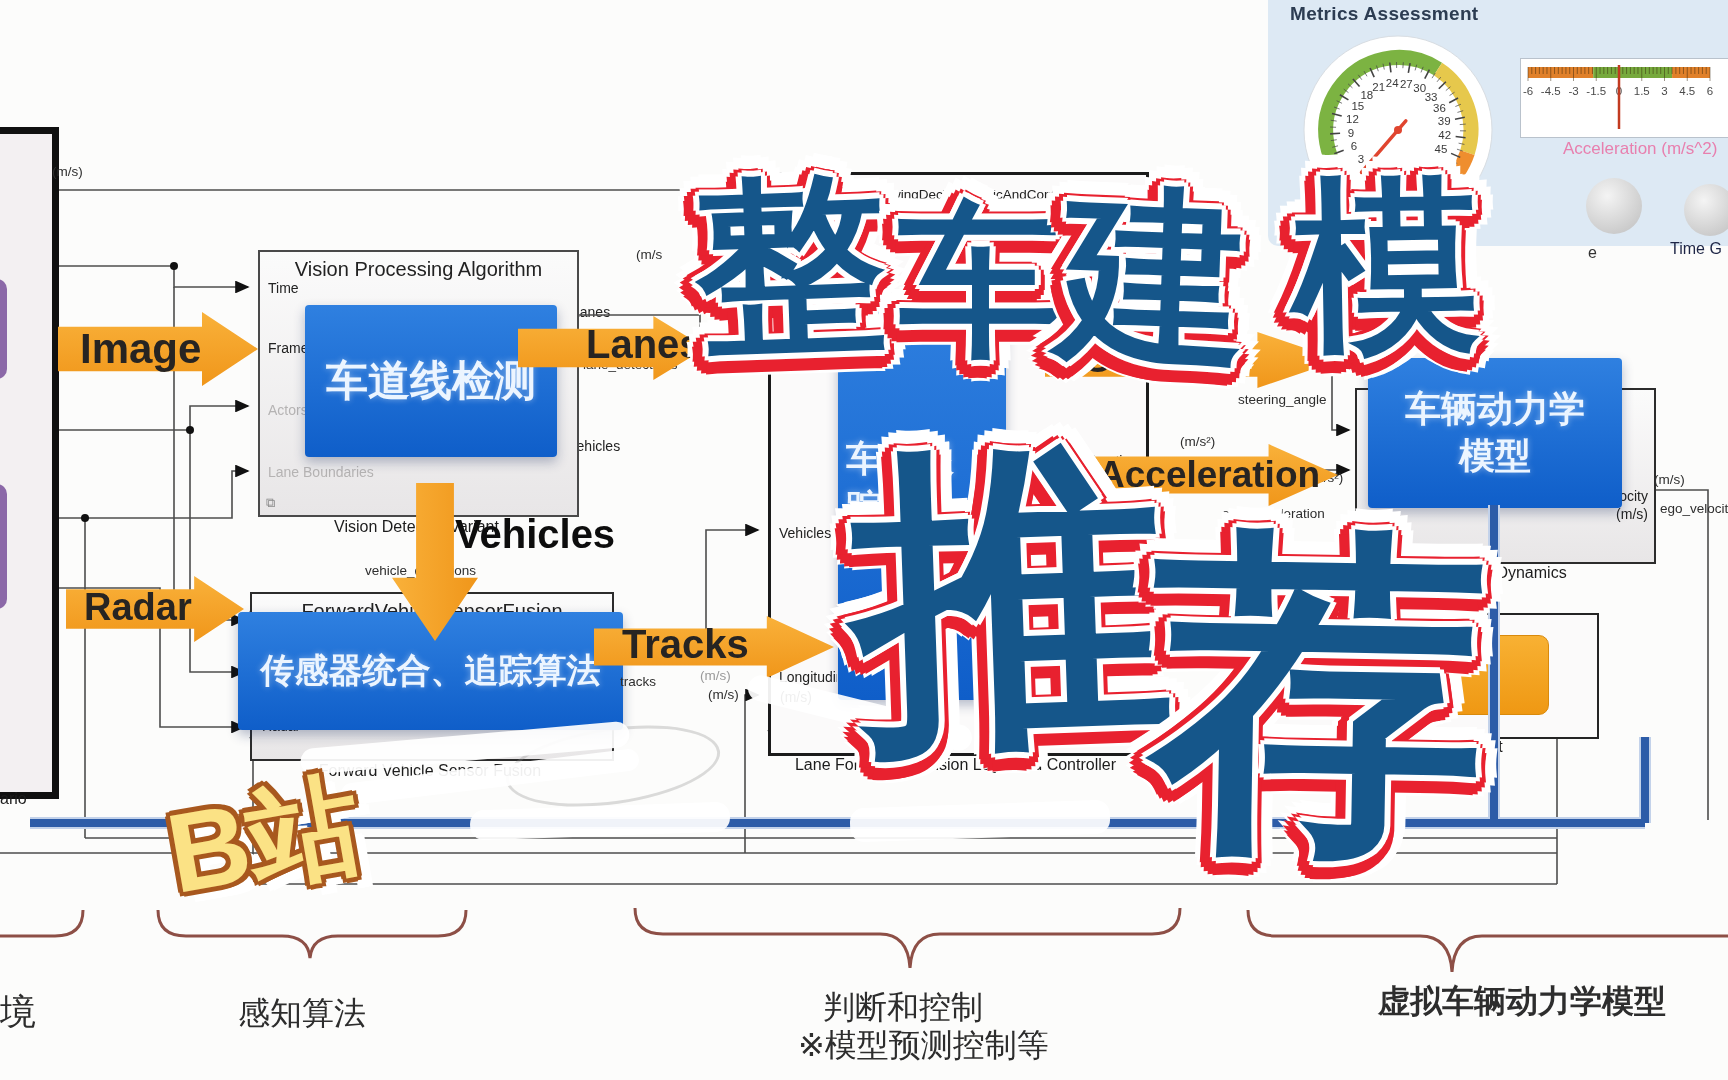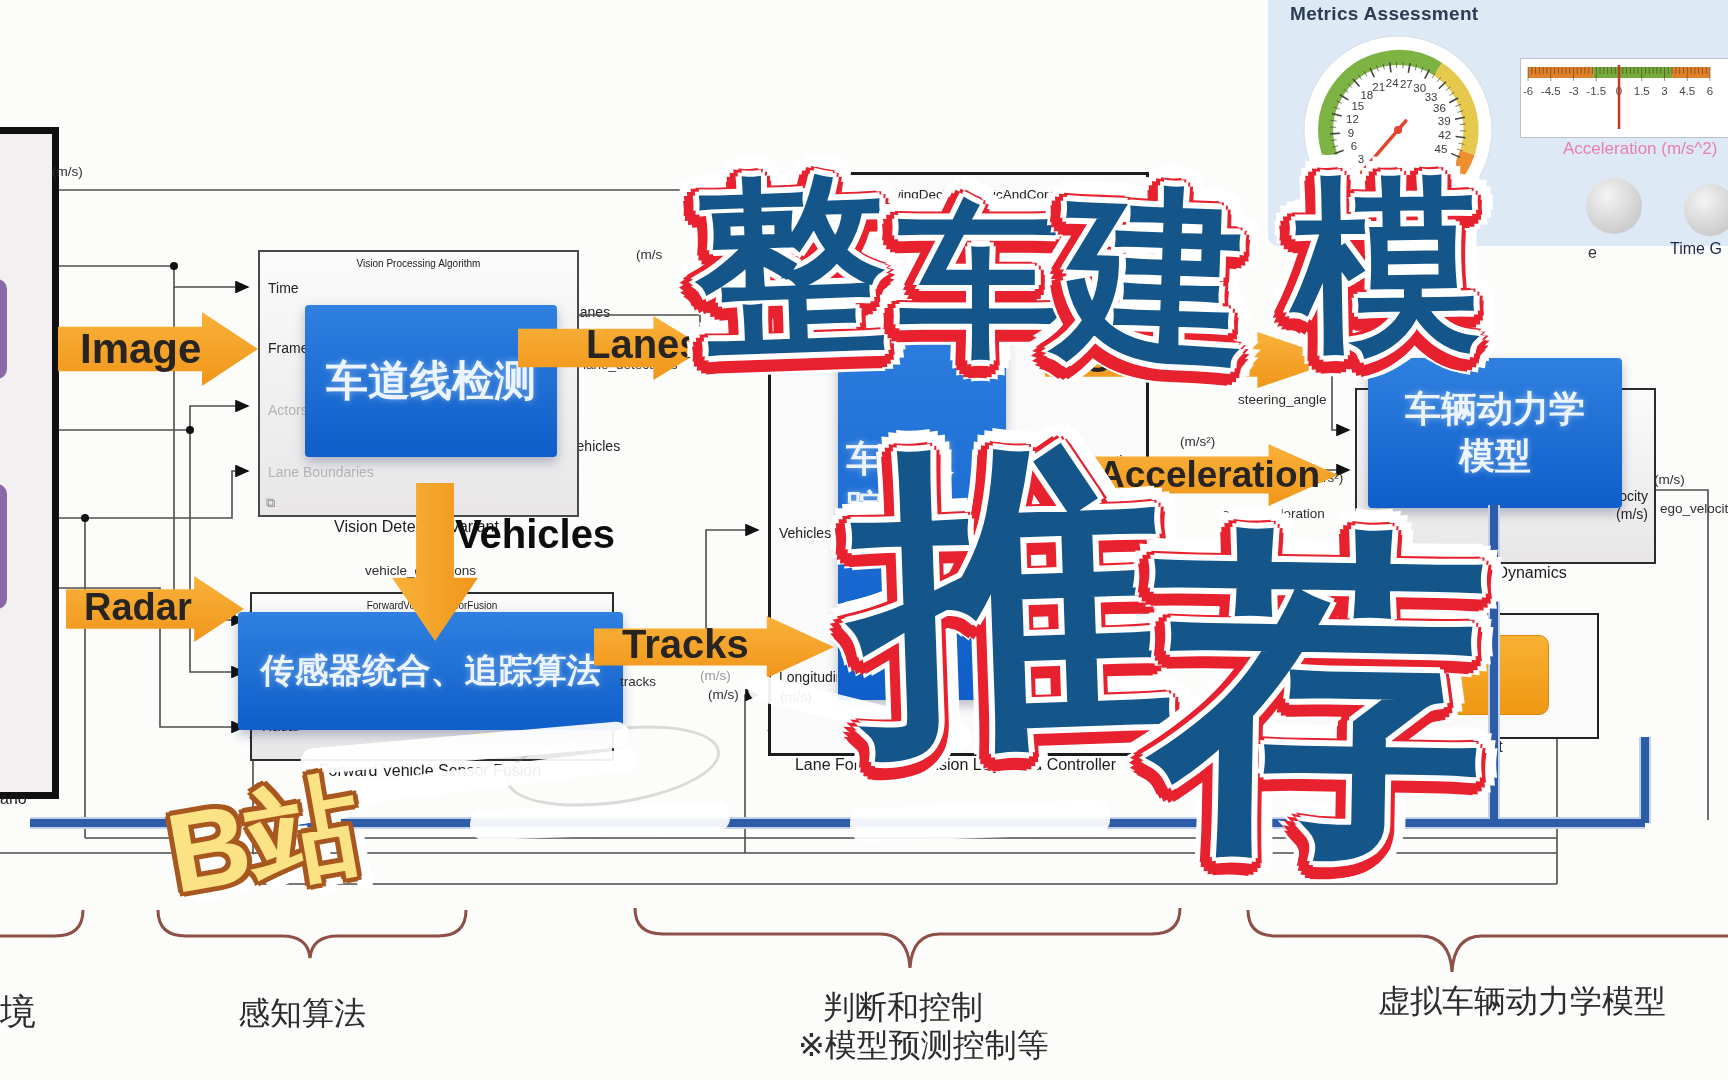--- a/index.html
+++ b/index.html
@@ -14,21 +14,21 @@
   .accel-label{left:1563px;top:139px;font-size:17px;color:#e87fae;z-index:2;}
   .lamp{border-radius:50%;background:radial-gradient(circle at 38% 32%,#f4f4f4,#bdbdbd);z-index:2;}
   .lamp-label{font-size:16px;color:#1d2546;z-index:2;}
   .partial-letter{font-size:16px;color:#333;z-index:2;}
   
   .title-box{left:400px;top:52px;width:545px;height:34px;background:#fff;border:2px solid #161616;
              box-shadow:3px 4px 0 #4a4a4a;display:flex;align-items:center;justify-content:center;
              font-size:21px;font-weight:bold;color:#111;z-index:3;}
   
   .blk{background:linear-gradient(180deg,#fbfbfb,#e8e6e7);border:2px solid #4a4a4a;z-index:3;}
-  .blk-title{position:absolute;left:0;right:0;top:6px;text-align:center;font-size:10px;color:#222;}
+  .blk-title{position:absolute;left:0;right:0;top:6px;text-align:center;font-size:20px;color:#222;}
   .caption{text-align:center;font-size:16px;color:#1c1c1c;z-index:3;}
   .port{position:absolute;font-size:14px;color:#222;white-space:nowrap;}
   .port.dim{color:#b5b3b3;}
   .wire-label{font-size:13.5px;color:#2e2e2e;white-space:nowrap;z-index:4;}
   .wire-label.gray{color:#9a9a9a;}
   
   .ovl{background:linear-gradient(180deg,#2f80e0,#0f5ec9);border-radius:4px;box-shadow:0 5px 12px rgba(20,40,90,.3);
        display:flex;flex-direction:column;align-items:center;justify-content:center;z-index:4;
        color:#ecf5ff;font-weight:bold;text-shadow:0 0 6px rgba(255,255,255,.45);}
   
@@ -380,21 +380,21 @@
       <path d="M158 910 Q158 936 186 936 L282 936 Q308 936 310 958 Q312 936 338 936 L438 936 Q466 936 466 910"></path>
       <path d="M635 908 Q635 934 663 934 L880 934 Q908 934 910 968 Q912 934 940 934 L1152 934 Q1180 934 1180 908"></path>
       <path d="M1248 910 Q1248 936 1276 936 L1420 936 Q1450 936 1452 972 Q1454 936 1482 936 L1728 936"></path>
     </g>
   </svg>
 
   <div class="abs bottom-label" style="left:0;top:988px;font-size:36px;">境</div>
   <div class="abs bottom-label" style="left:238px;top:992px;">感知算法</div>
   <div class="abs bottom-label" style="left:823px;top:986px;">判断和控制</div>
   <div class="abs bottom-label" style="left:798px;top:1024px;">※模型预测控制等</div>
-  <div class="abs bottom-label" style="left:1378px;top:980px;">虚拟车辆动力学模型</div>
+  <div class="abs bottom-label" style="left:1378px;top:980px;font-weight:bold;">虚拟车辆动力学模型</div>
 
   <div class="bz" style="left:168px;top:786px;font-size:112px;transform:rotate(-10deg);">B站</div>
 
   <div class="bigchar" style="left:695px;top:170px;font-size:192px;transform:rotate(-2deg);">整</div>
   <div class="bigchar" style="left:898px;top:200px;font-size:164px;">车</div>
   <div class="bigchar" style="left:1060px;top:184px;font-size:188px;transform:rotate(2deg);">建</div>
   <div class="bigchar" style="left:1292px;top:172px;font-size:188px;transform:rotate(-1deg);">模</div>
   <div class="bigchar" style="left:852px;top:438px;font-size:320px;transform:rotate(-2deg);">推</div>
   <div class="bigchar" style="left:1152px;top:528px;font-size:336px;transform:rotate(1deg);">荐</div>
 

